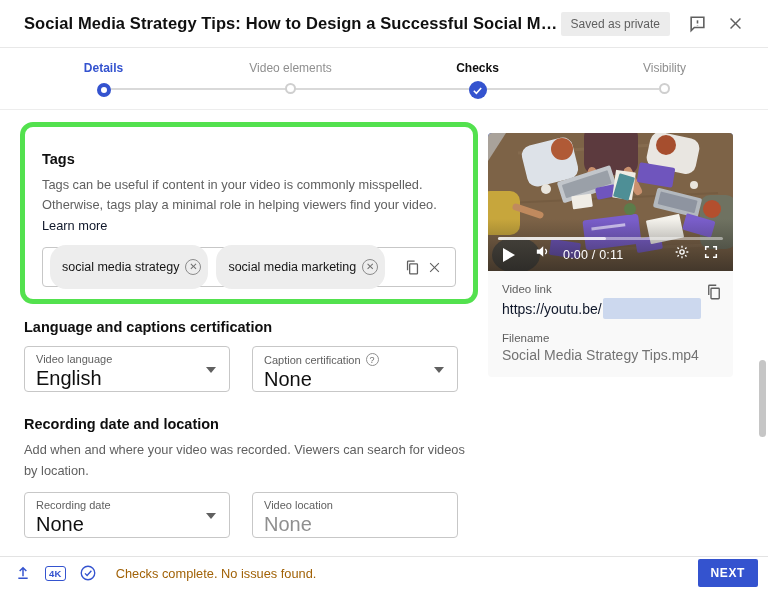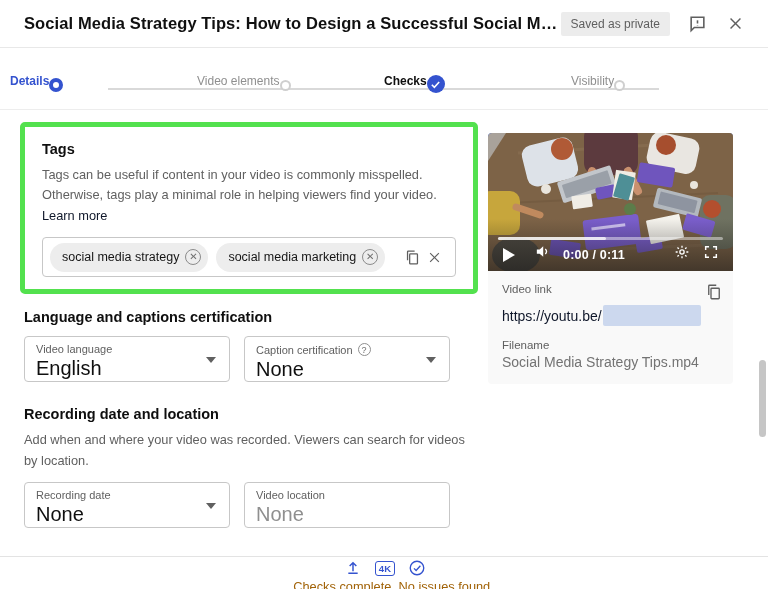--- a/index.html
+++ b/index.html
@@ -31,69 +31,69 @@
 
   
   .stepper {
     position: absolute; top: 48px; left: 0; right: 0; height: 62px;
     background: #fff; border-bottom: 1px solid #ededed; z-index: 4;
   }
   .stepper-line {
     position: absolute; top: 40px; left: 14%; right: 14.2%; height: 2px; background: #d9d9d9;
   }
   .steps { display: flex; height: 100%; padding: 0 10px; }
-  .step { width: 25%; display: flex; flex-direction: row; align-items: center; padding-top: 13px; cursor: pointer; }
+  .step { width: 25%; display: flex; flex-direction: column; align-items: center; padding-top: 13px; cursor: pointer; }
   .step-label { font-size: 12px; color: #8f8f8f; margin-bottom: 8px; }
   .step.done .step-label { color: #3453cf; font-weight: 700; }
   .step.current .step-label { color: #0f0f0f; font-weight: 700; }
   .step-dot { position: relative; z-index: 2; }
   .dot-done { width: 14px; height: 14px; border-radius: 50%; background: #fff; border: 4px solid #3453cf; }
   .dot-upcoming { width: 11px; height: 11px; border-radius: 50%; background: #fff; border: 2px solid #cfcfcf; }
   .dot-current {
     width: 18px; height: 18px; border-radius: 50%; background: #3453cf;
     display: flex; align-items: center; justify-content: center; margin-top: -2px;
   }
 
   
   .content { position: absolute; top: 110px; left: 0; right: 0; bottom: 33px; background: #fff; overflow: hidden; }
 
   .left-col { position: absolute; left: 24px; top: 0; width: 454px; }
 
   
   .tags-card {
     margin: 12px 0 0 -4px; width: 458px;
-    border: 5px solid #53e14e; border-radius: 5px; background: #fff;
-    padding: 14px 17px 12px 17px;
+    border: 5px solid #53e14e; border-radius: 13px; background: #fff;
+    padding: 24px 17px 12px 17px;
   }
   .section-heading { font-size: 14.5px; font-weight: 700; color: #0f0f0f; }
   .section-sub { font-size: 12.8px; color: #606060; line-height: 1.6; margin-top: 8px; }
   .link { color: #0f172a; text-decoration: none; cursor: pointer; }
 
   .tag-box {
     margin-top: 11px; border: 1px solid #c7c7c7; border-radius: 4px;
     height: 40px; display: flex; align-items: center; padding: 0 10px 0 7px; background: #fff;
   }
   .chip {
     display: flex; align-items: center; gap: 6px; background: #ededed;
-    border-radius: 16px; height: 29px; padding: 0 7px 0 12px;
+    border-radius: 16px; height: 44px; padding: 0 7px 0 12px;
     font-size: 12.5px; color: #161616; margin-right: 8px; white-space: nowrap;
   }
   .chip-x {
     width: 16px; height: 16px; border: 1px solid #8b8b8b; border-radius: 50%;
     display: flex; align-items: center; justify-content: center;
     font-size: 10px; color: #6f6f6f; cursor: pointer; line-height: 1;
   }
   .tag-box-spacer { flex: 1; }
   .tag-box .icon-btn { color: #5f5f5f; }
   .tag-helper { display: flex; justify-content: space-between; margin-top: 7px; }
   .tag-hint { font-size: 12px; color: #8f8f8f; }
   .tag-counter { font-size: 12px; color: #5f5f5f; }
 
   .form-section { margin-top: 15px; }
-  .field-row { display: flex; gap: 14px; margin-top: 11px; }
+  .field-row { display: flex; gap: 22px; margin-top: 11px; }
   .field-box {
     width: 206px; height: 46px; border: 1px solid #c7c7c7; border-radius: 4px;
     padding: 6px 10px 0 11px; position: relative; background: #fff; cursor: pointer;
   }
   .field-label { font-size: 11px; color: #606060; display: flex; align-items: center; gap: 5px; }
   .field-value { font-size: 20px; color: #0f0f0f; margin-top: 2px; }
   .field-value.placeholder { color: #8f8f8f; }
   .dd-arrow {
     position: absolute; right: 13px; top: 20px;
     width: 0; height: 0; border-left: 5px solid transparent; border-right: 5px solid transparent;
@@ -102,21 +102,21 @@
   .q-circle {
     width: 13px; height: 13px; border: 1px solid #8f8f8f; border-radius: 50%;
     font-size: 9px; color: #6f6f6f; display: inline-flex; align-items: center; justify-content: center;
   }
 
   
   .right-col {
     position: absolute; left: 488px; top: 23px; width: 245px;
     background: #f9f9f9; border-radius: 4px; overflow: hidden;
   }
-  .video-preview { position: relative; width: 245px; height: 138px; background: #1d4ed8; font-weight: bold; }
+  .video-preview { position: relative; width: 245px; height: 138px; background: #1d4ed8; }
   .video-preview svg.scene { position: absolute; inset: 0; }
   .video-overlay {
     position: absolute; left: 0; right: 0; bottom: 0; height: 52px;
     background: linear-gradient(to top, rgba(20,20,20,0.55), rgba(20,20,20,0));
   }
   .progress-bar {
     position: absolute; left: 10px; right: 10px; bottom: 31px; height: 3px;
     background: rgba(255,255,255,0.45); border-radius: 2px;
   }
   .progress-buffer { width: 48%; height: 100%; background: rgba(255,255,255,0.75); border-radius: 2px; }
@@ -125,36 +125,36 @@
     position: absolute; left: 15px; bottom: 9px; width: 0; height: 0; cursor: pointer;
     border-top: 7px solid transparent; border-bottom: 7px solid transparent; border-left: 12px solid #fff;
   }
   .vol-btn { position: absolute; left: 46px; bottom: 7px; cursor: pointer; }
   .time-display { position: absolute; left: 75px; bottom: 9px; font-size: 12.5px; color: #fff; letter-spacing: 0.2px; }
   .gear-btn { position: absolute; right: 43px; bottom: 7px; cursor: pointer; }
   .fs-btn { position: absolute; right: 14px; bottom: 7px; cursor: pointer; }
 
   .video-info { padding: 12px 14px 14px 14px; position: relative; }
   .info-label { font-size: 11.5px; color: #606060; }
-  .video-url { font-size: 14px; color: #2f63d8; margin-top: 10px; display: flex; align-items: center; }
+  .video-url { font-size: 14px; color: #2f63d8; margin-top: 3px; display: flex; align-items: center; }
   .url-redacted { display: inline-block; width: 98px; height: 21px; background: #ccd8ee; border-radius: 2px; margin-left: 1px; }
   .copy-link-btn { position: absolute; right: 10px; top: 12px; color: #5f5f5f; cursor: pointer; }
   .filename-label { margin-top: 13px; }
   .filename-value { font-size: 14px; color: #737373; margin-top: 3px; }
 
   .scrollbar-thumb {
     position: absolute; right: 2px; top: 250px; width: 7px; height: 77px;
     background: #c6c6c6; border-radius: 4px;
   }
 
   
   .footer {
     position: absolute; left: 0; right: 0; bottom: 0; height: 33px;
     border-top: 1px solid #e3e3e3; background: #fff;
-    display: flex; align-items: center; padding: 0 10px 0 12px; z-index: 6; flex-direction: column;
+    display: flex; align-items: center; padding: 0 10px 0 12px; z-index: 6;
   }
   .footer-icons { display: flex; align-items: center; gap: 11px; color: #3453cf; }
   .badge-4k {
     border: 1.5px solid #3453cf; border-radius: 3px; color: #3453cf;
     font-size: 9.5px; font-weight: 700; padding: 1px 3px; letter-spacing: 0.3px;
   }
   .footer-status { font-size: 12.8px; color: #a16207; margin-left: 17px; }
   .next-btn {
     margin-left: auto; background: #3453cf; color: #fff; border: none;
     font-family: "Liberation Sans", sans-serif; font-size: 12px; font-weight: 700;

